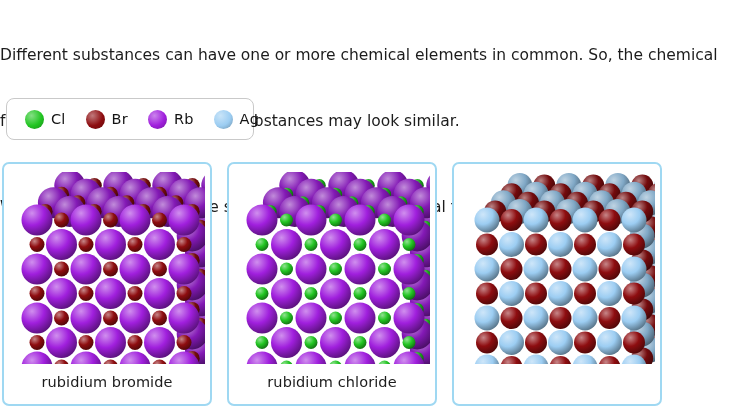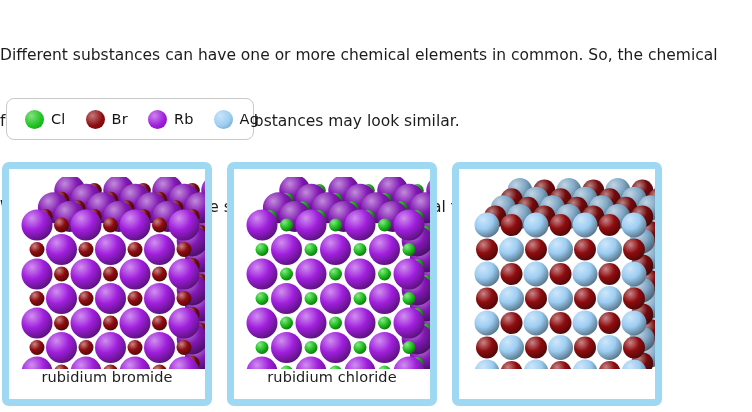--- a/index.html
+++ b/index.html
@@ -75,21 +75,21 @@
     top: 162px;
     width: 748px;
     height: 246px;
   }
   .card {
     position: absolute;
     top: 0;
     width: 210px;
     height: 244px;
     box-sizing: border-box;
-    border: 7px solid #8b5cf6;
+    border: 2px solid #8b5cf6;
     border-radius: 7px;
     background: #ffffff;
   }
   .card.c0 { left: 0px; }
   .card.c1 { left: 225px; }
   .card.c2 { left: 450px; }
 
   .crystal-wrap {
     position: absolute;
     left: 0;

